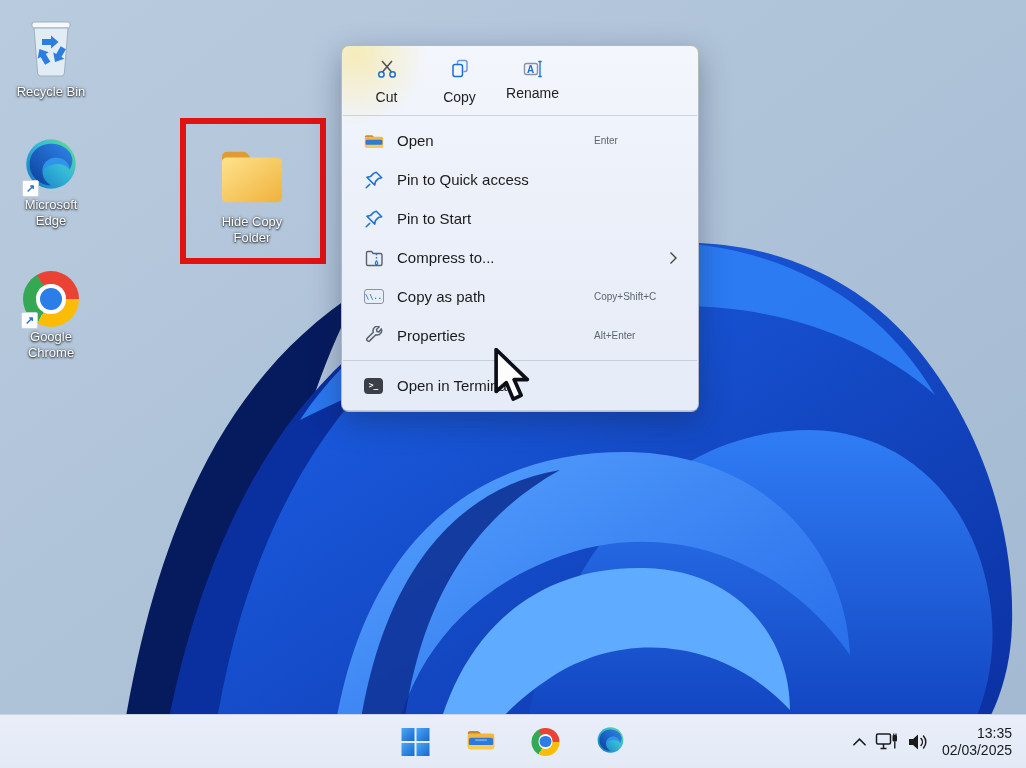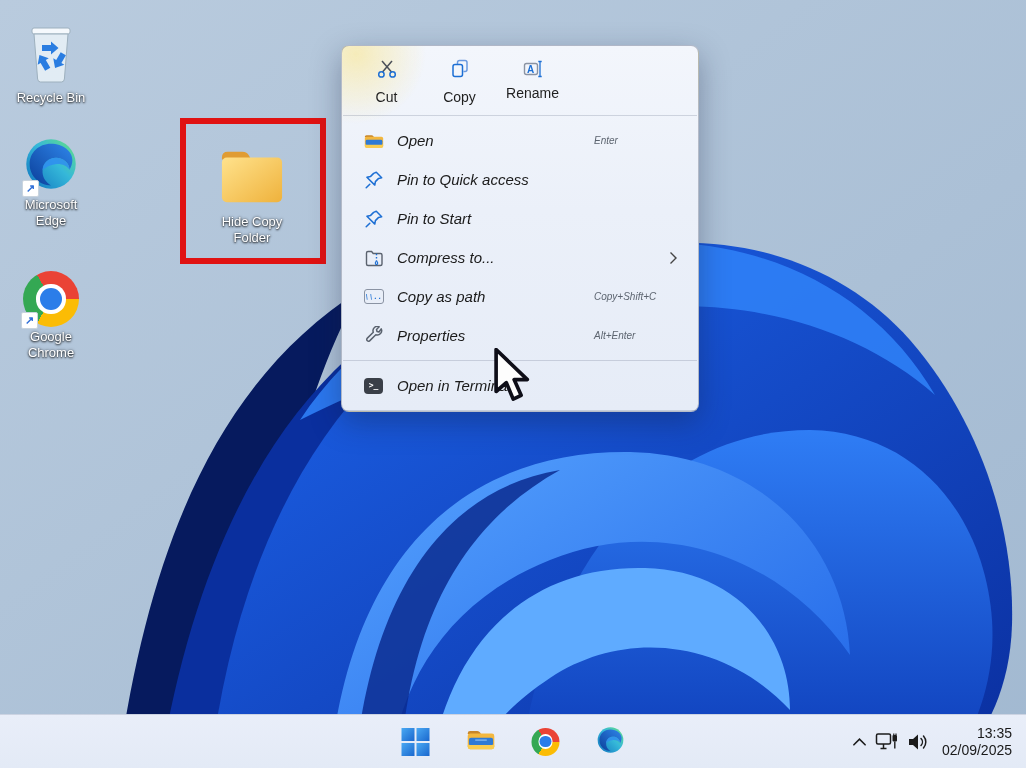--- a/index.html
+++ b/index.html
@@ -40,21 +40,21 @@
       linear-gradient(180deg,#f3f6fc 0%,#ebf0f9 45%,#e6ecf7 100%);
     box-shadow:0 10px 30px rgba(20,30,60,.35);
   }
   .cm-toolbar{display:flex;padding:10px 4px 8px 8px;}
   .cm-tool{
     width:73px;display:flex;flex-direction:column;align-items:center;gap:5px;
     padding:2px 0;border-radius:4px;cursor:default;
   }
   .cm-tool .tlabel{font-size:14px;color:#1f1f1f;}
   .cm-divider{height:1px;background:rgba(100,110,135,.25);margin:0 1px;}
-  .cm-section{padding:5px 0;font-style:italic;}
+  .cm-section{padding:5px 0;}
   .menu-item{
     position:relative;height:39px;display:flex;align-items:center;
     padding:0 12px 0 21px;cursor:default;
   }
   .mi-icon{width:21px;height:21px;display:flex;align-items:center;justify-content:center;flex:0 0 21px;}
   .mi-label{font-size:15px;color:#1b1b1b;margin-left:13px;white-space:nowrap;}
   .mi-shortcut{position:absolute;left:252px;font-size:10px;color:#5d6570;white-space:nowrap;}
   .mi-chevron{position:absolute;right:20px;top:13px;}
   .term-ic{
     width:19px;height:16px;border-radius:4px;background:#3a3f48;color:#fff;
@@ -142,21 +142,21 @@
     <path d="M118,768 C150,540 220,380 360,290 C300,400 260,560 258,768 Z" fill="#061a5e"></path>
     <path d="M160,768 C200,520 300,350 470,280 C380,380 310,540 300,768 Z" fill="#0a2f9e"></path>
     <path d="M210,768 C240,520 350,330 560,262 C700,218 830,250 910,340 C975,415 1015,520 1012,625 C1010,690 985,735 955,768 Z" fill="url(#p1)"></path>
     <path d="M300,420 C380,300 520,240 660,242 C780,244 880,300 935,395 C850,320 720,290 600,315 C480,340 380,380 300,420 Z" fill="#2f80f6" opacity=".9"></path>
     <path d="M520,768 C545,560 660,430 810,430 C920,432 985,520 992,620 C996,680 975,730 950,768 Z" fill="url(#p2)"></path>
     <path d="M330,768 C350,560 460,450 630,452 C760,455 845,545 850,655 C780,555 660,515 550,560 C450,600 400,680 390,768 Z" fill="url(#p3)"></path>
     <path d="M430,768 C450,640 530,565 645,568 C735,570 790,635 790,710 C725,640 625,628 550,678 C505,708 480,740 470,768 Z" fill="#5fabff"></path>
     <path d="M355,768 C370,600 440,490 560,470 C470,520 410,610 400,768 Z" fill="#0b2c90" opacity=".85"></path>
   </svg>
 
-  <div class="dicon" style="left:3px;top:22px;width:96px;">
+  <div class="dicon" style="left:3px;top:16px;width:96px;">
     <span class="iconwrap">
       <svg width="52" height="62" viewBox="0 0 52 62">
         <rect x="7" y="6" width="38" height="6" rx="2" fill="rgba(250,253,255,.92)" stroke="#9db0be"></rect>
         <path d="M9,12 h34 l-3.6,45 q-.3,3 -3,3 h-20.8 q-2.7,0 -3,-3 Z" fill="rgba(233,242,248,.85)" stroke="#9db0be"></path>
         <g fill="#2a7de1" transform="translate(26,35)">
           <g transform="rotate(0)">
               <path d="M-9,-12 h9 v-3.4 l7.5,6.4 -7.5,6.4 v-3.4 h-9 z"></path>
             </g>
           <g transform="rotate(120)">
               <path d="M-9,-12 h9 v-3.4 l7.5,6.4 -7.5,6.4 v-3.4 h-9 z"></path>
@@ -394,18 +394,18 @@
         </svg>
       </span>
       <span class="tray-btn">
         <svg width="22" height="18" viewBox="0 0 22 18">
           <path d="M2,6 h4 l5,-4.5 v15 l-5,-4.5 h-4 z" fill="#1b1b1b"></path>
           <path d="M14,5.5 a5,5 0 0 1 0,7 M16.5,3 a9,9 0 0 1 0,12" stroke="#1b1b1b" stroke-width="1.5" fill="none" stroke-linecap="round"></path>
         </svg>
       </span>
       <div class="clock">
         <div>13:35</div>
-        <div>02/09/2025</div>
+        <div>02/03/2025</div>
       </div>
     </div>
   </div>
 
 </div>
 
 </body></html>

